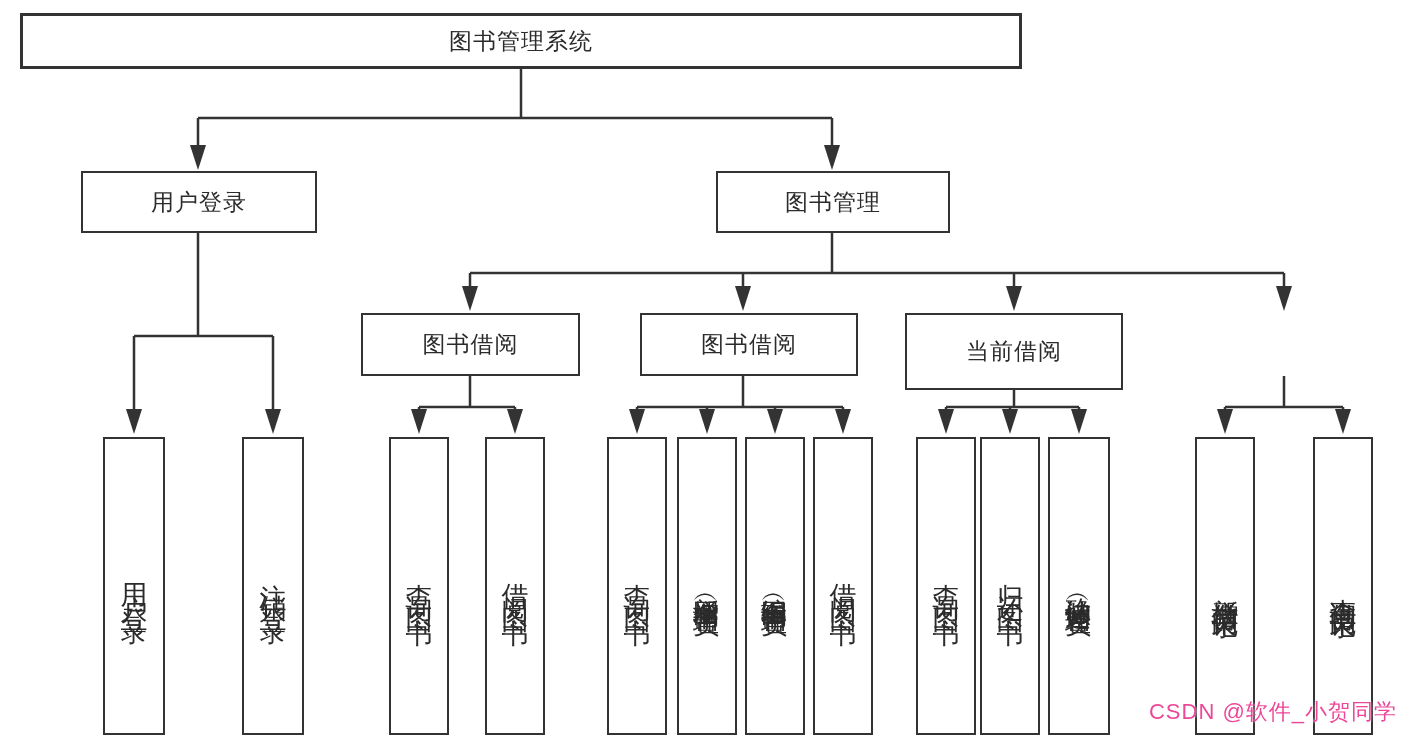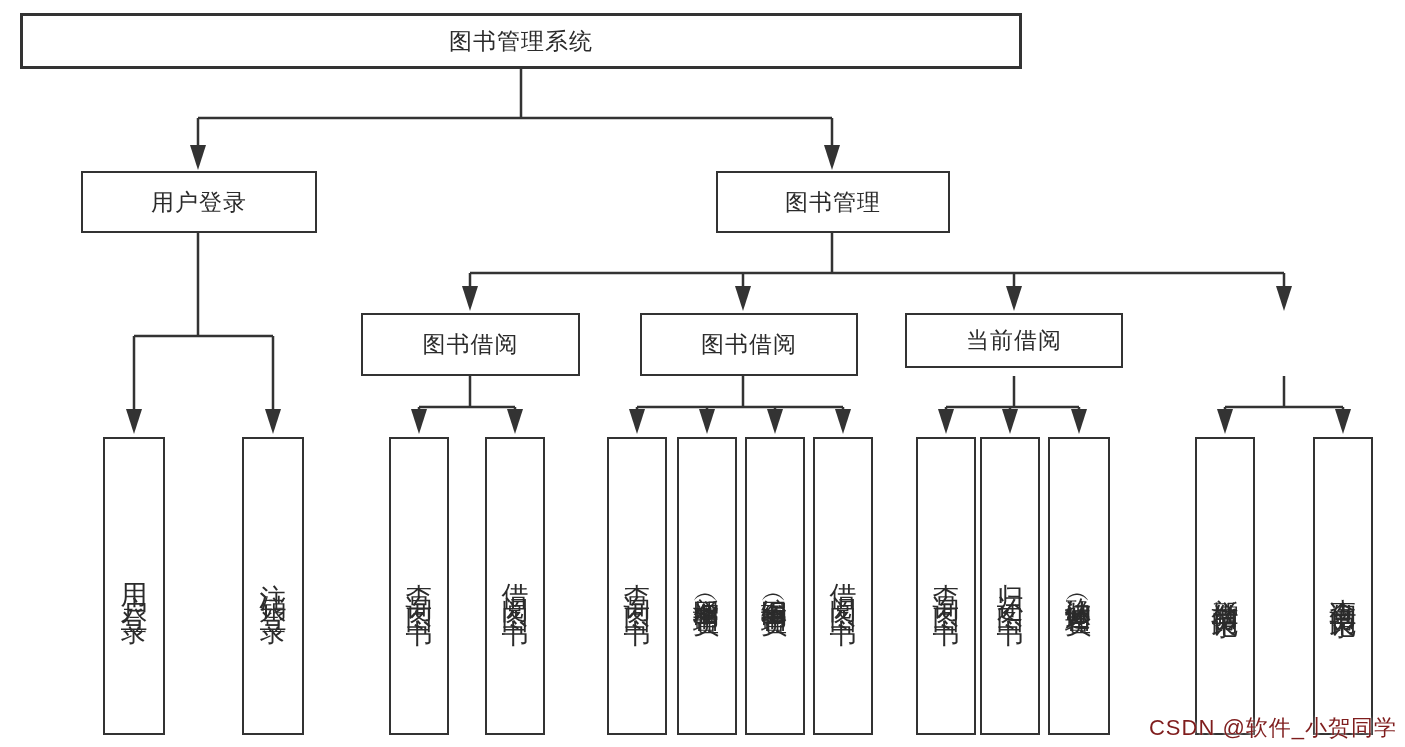--- a/index.html
+++ b/index.html
@@ -48,23 +48,23 @@
     text-orientation: mixed;
     white-space: nowrap;
   }
   .vt4 .lbl { letter-spacing: 12px; }
   .vt6 .lbl { letter-spacing: 3px; }
   .vt9 .lbl { letter-spacing: 2px; font-size: 26px; }
   .lbl { display: block; }
   .watermark {
     position: absolute;
     right: 8px;
-    bottom: 4px;
+    bottom: 20px;
     font-size: 22px;
-    color: #7f1d1d;
+    color: #ec4899;
     letter-spacing: 1px;
     text-shadow: 0 0 3px #ffffff;
     margin-top: 48px;
   }
 </style>
 </head>
 <body>
 
 <div class="stage">
 
@@ -121,21 +121,21 @@
   <div class="node hnode" style="left:716px;top:171px;width:234px;height:62px">
     <span class="lbl">图书管理</span>
   </div>
 
   <div class="node hnode" style="left:361px;top:313px;width:219px;height:63px">
     <span class="lbl">图书借阅</span>
   </div>
   <div class="node hnode" style="left:640px;top:313px;width:218px;height:63px">
     <span class="lbl">图书借阅</span>
   </div>
-  <div class="node hnode" style="left:905px;top:313px;width:218px;height:55px">
+  <div class="node hnode" style="left:905px;top:313px;width:218px;height:77px">
     <span class="lbl">当前借阅</span>
   </div>
 
   <div class="node vnode vt4" style="left:103px;width:62px">
     <span class="lbl">用户登录</span>
   </div>
   <div class="node vnode vt4" style="left:242px;width:62px">
     <span class="lbl">注销登录</span>
   </div>
 

